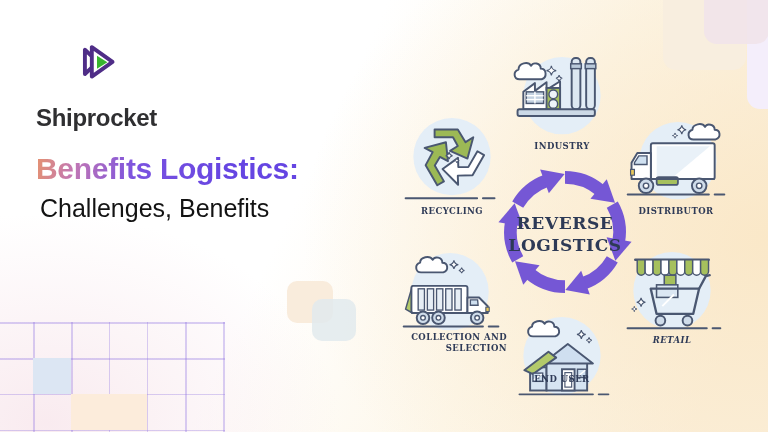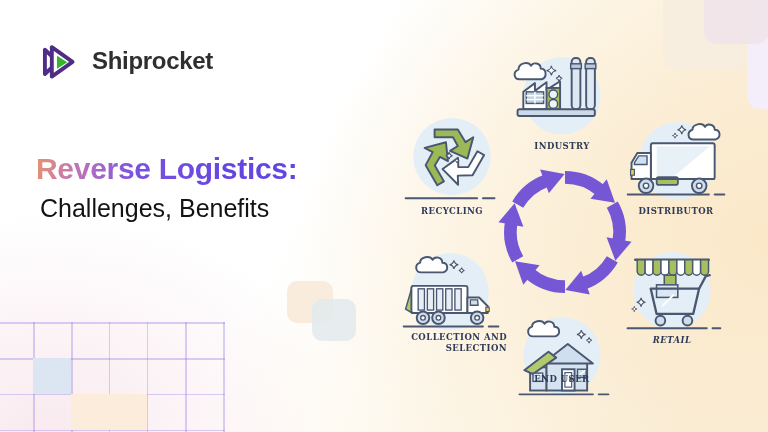--- a/index.html
+++ b/index.html
@@ -17,21 +17,21 @@
   
   .grid{
     position:absolute;left:0;top:322px;width:225px;height:110px;
     background-image:
       repeating-linear-gradient(to right, rgba(138,109,224,.32) 0 1.5px, transparent 1.5px 38px),
       repeating-linear-gradient(to bottom, rgba(138,109,224,.32) 0 1.5px, transparent 1.5px 36px);
     background-position:33px 0, 0 0;
   }
   .grid-cell{position:absolute;}
   
-  .logo{position:absolute;left:36px;top:42px;display:flex;align-items:center;gap:14px;}
+  .logo{position:absolute;left:36px;top:42px;display:flex;align-items:center;gap:24px;flex-direction:column;}
   .logo-text{font-size:24px;font-weight:700;color:#2f2f31;letter-spacing:-0.3px;}
   
   .hero{position:absolute;left:36px;top:152px;width:360px;}
   .hero-title{
     font-size:30px;font-weight:800;letter-spacing:-0.3px;margin:0 0 6px 0;
     background:linear-gradient(100deg,#e6936f 0%,#c277b4 11%,#7a52e0 28%,#6545e2 55%);
     -webkit-background-clip:text;background-clip:text;color:transparent;-webkit-text-fill-color:transparent;
   }
   .hero-sub{font-size:25px;font-weight:400;color:#131313;line-height:1.3;margin:4px;}
   
@@ -69,21 +69,21 @@
   <div class="logo">
     <svg width="42" height="38" viewBox="0 0 46 44">
       <polygon points="9,9 9,37 24,23" fill="none" stroke="#4f2d87" stroke-width="4.5" stroke-linejoin="round"></polygon>
       <polygon points="17,6 17,40 41,23" fill="#ffffff" stroke="#4f2d87" stroke-width="4.5" stroke-linejoin="round"></polygon>
       <polygon points="23,16 23,31 35,23.5" fill="#38b52e"></polygon>
     </svg>
     <span class="logo-text">Shiprocket</span>
   </div>
 
   <div class="hero">
-    <h1 class="hero-title">Reverse Logistics:</h1>
+    <h1 class="hero-title">Benefits Logistics:</h1>
     <p class="hero-sub"><span>Challenges, Benefits</span><br>
     </p>
   </div>
 
   <svg class="ring" viewBox="0 0 160 160">
     <g fill="#7557d5">
       <g>
         <path d="M31.5 52 A56 56 0 0 1 60.85 27.4" stroke="#7557d5" stroke-width="13" fill="none"></path>
         <g transform="translate(60.85,27.4) rotate(-20)">
             <polygon points="-2,-13 20,0 -2,13"></polygon>
@@ -115,20 +115,24 @@
       </g>
       <g transform="rotate(300 80 80)">
         <path d="M31.5 52 A56 56 0 0 1 60.85 27.4" stroke="#7557d5" stroke-width="13" fill="none"></path>
         <g transform="translate(60.85,27.4) rotate(-20)">
             <polygon points="-2,-13 20,0 -2,13"></polygon>
           </g>
       </g>
     </g>
   </svg>
 
+  <div class="center-text">
+    <span>REVERSE</span><br>
+    <span>LOGISTICS</span>
+  </div>
 
   <svg class="node-icon" style="left:504px;top:53px;" viewBox="0 0 120 100">
     <circle cx="60" cy="44" r="40" fill="#e4eef7"></circle>
     <path d="M16 27 C10 27 9 19 15 17 C15 10 25 8 28 13 C30 9 38 10 38 16 C44 16 45 25 39 27 Z" fill="#fff" stroke="#4a5771" stroke-width="2" stroke-linejoin="round"></path>
     <g transform="translate(49,18)">
         <path d="M0,-5 C.6,-1.6 1.6,-.6 5,0 C1.6,.6 .6,1.6 0,5 C-.6,1.6 -1.6,.6 -5,0 C-1.6,-.6 -.6,-1.6 0,-5 Z" fill="#fff" stroke="#4a5771" stroke-width="1.2"></path>
       </g>
     <g transform="translate(57,26) scale(.65)">
         <path d="M0,-5 C.6,-1.6 1.6,-.6 5,0 C1.6,.6 .6,1.6 0,5 C-.6,1.6 -1.6,.6 -5,0 C-1.6,-.6 -.6,-1.6 0,-5 Z" fill="#fff" stroke="#4a5771" stroke-width="1.6"></path>
       </g>

